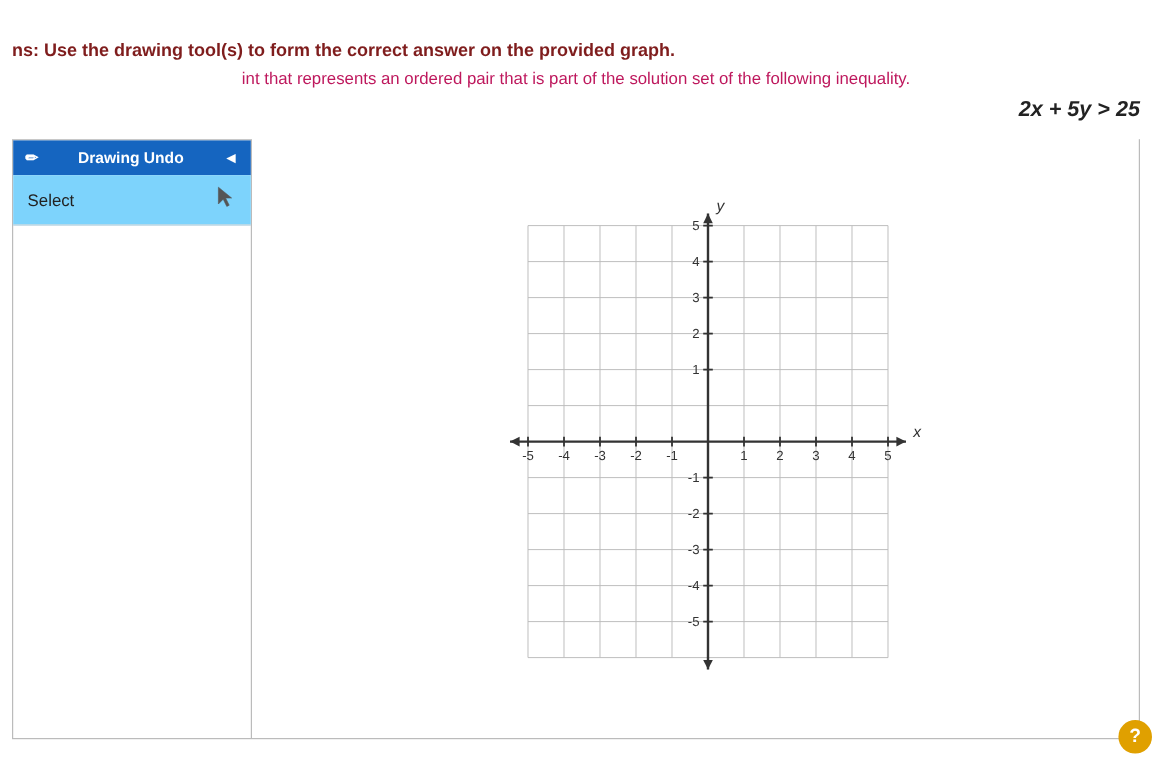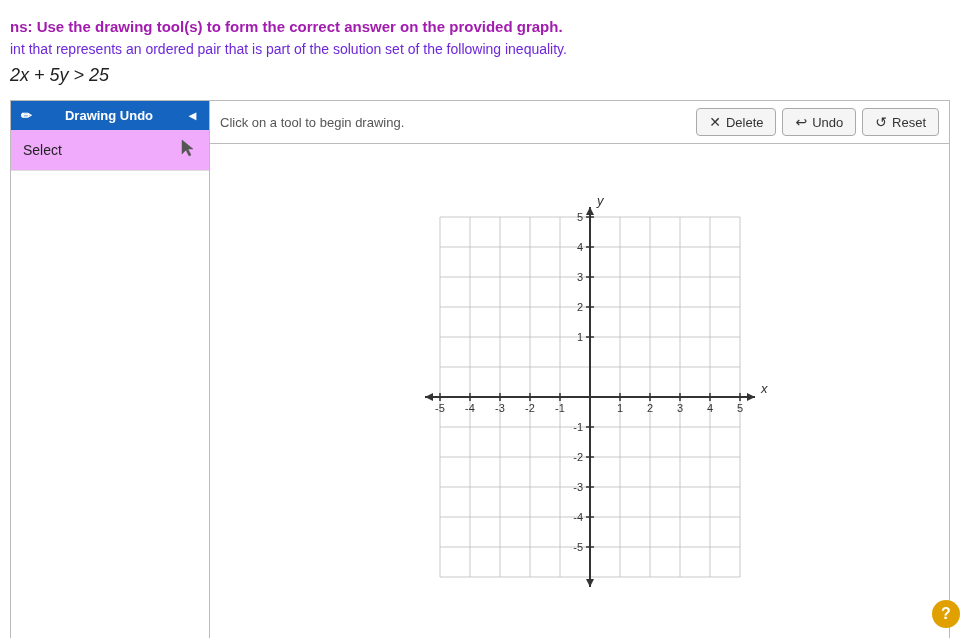--- a/index.html
+++ b/index.html
@@ -12,34 +12,37 @@
     }
     .page-container {
       background: #fff;
       width: 970px;
       min-height: 638px;
       padding: 18px 20px 20px 10px;
     }
     .instructions-title {
       font-size: 15px;
       font-weight: bold;
-      color: #a21caf;
+      color: #7f1d1d;
       margin-bottom: 6px;
+      margin-top: 16px;
     }
     .instructions-body {
       font-size: 14px;
-      color: #6d28d9;
+      color: #be185d;
       margin-bottom: 8px;
+      text-align: center;
     }
     .equation {
-      text-align: left;
+      text-align: right;
       font-size: 18px;
       font-style: italic;
       color: #222;
       margin-bottom: 14px;
+      font-weight: bold;
     }
     .main-area {
       display: flex;
       flex-direction: row;
       gap: 0;
     }
     
     .drawing-tools-panel {
       width: 200px;
       min-height: 400px;
@@ -60,21 +63,21 @@
     }
     .tool-item {
       display: flex;
       align-items: center;
       justify-content: space-between;
       padding: 9px 12px;
       border-bottom: 1px solid #ddd;
       cursor: pointer;
       font-size: 14px;
       color: #222;
-      background: #f0abfc;
+      background: #7dd3fc;
     }
     .tool-item .tool-icon {
       font-size: 16px;
       color: #555;
     }
     
     .toolbar-area {
       display: flex;
       flex-direction: column;
       flex: 1;
@@ -165,35 +168,20 @@
         <span>Select</span>
         <span class="tool-icon">
           <svg width="18" height="18" viewBox="0 0 18 18">
             <path d="M3 1 L3 15 L7 11 L10 17 L12 16 L9 10 L14 10 Z" fill="#555" stroke="#555" stroke-width="0.5"></path>
           </svg>
         </span>
       </div>
     </div>
 
     <div class="toolbar-area">
-      <div class="toolbar">
-        <span class="toolbar-hint">Click on a tool to begin drawing.</span>
-        <button class="toolbar-btn">
-          <span class="btn-icon">✕</span>
-          <span>Delete</span>
-        </button>
-        <button class="toolbar-btn">
-          <span class="btn-icon">↩</span>
-          <span>Undo</span>
-        </button>
-        <button class="toolbar-btn">
-          <span class="btn-icon">↺</span>
-          <span>Reset</span>
-        </button>
-      </div>
 
       <div class="graph-area">
         <div class="graph-svg-container">
           <svg width="370" height="400" viewBox="0 0 370 400">
 
             <g stroke="#bbb" stroke-width="0.8">
 
               <line x1="35" y1="20" x2="35" y2="380"></line>
               <line x1="65" y1="20" x2="65" y2="380"></line>
               <line x1="95" y1="20" x2="95" y2="380"></line>

